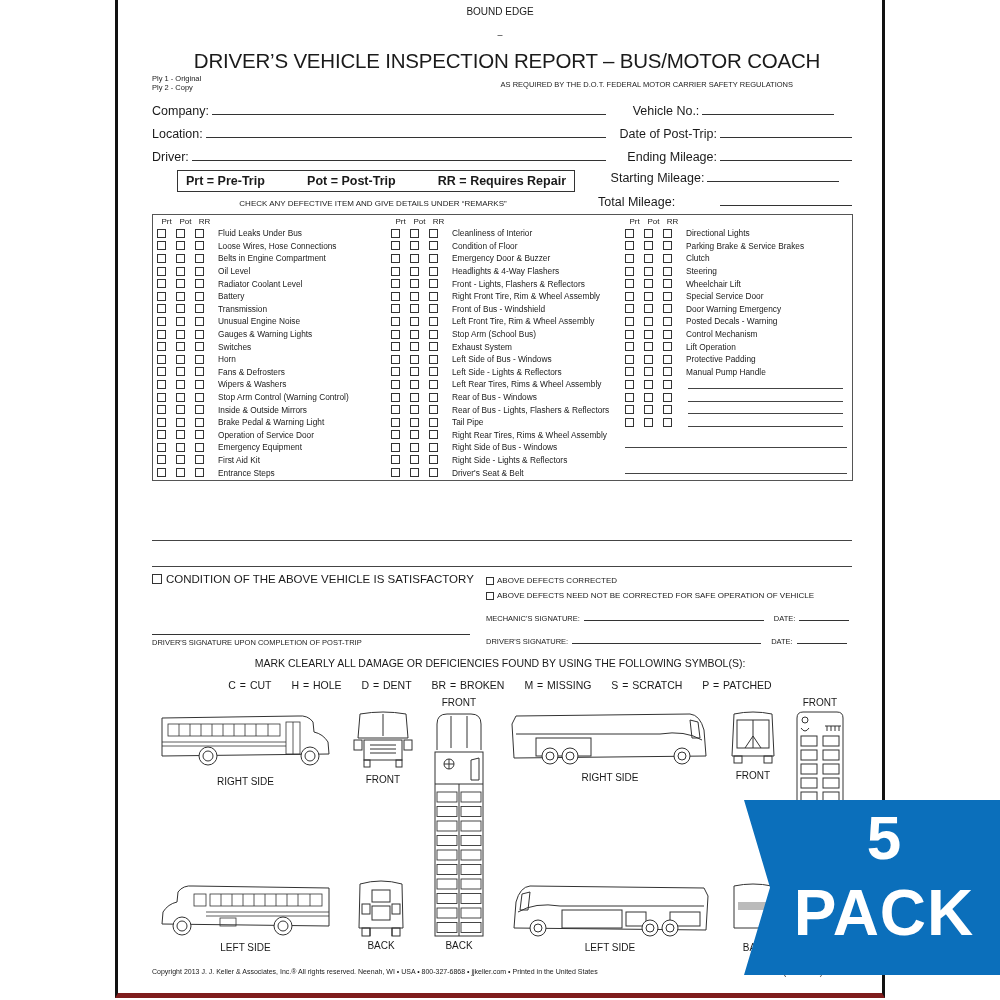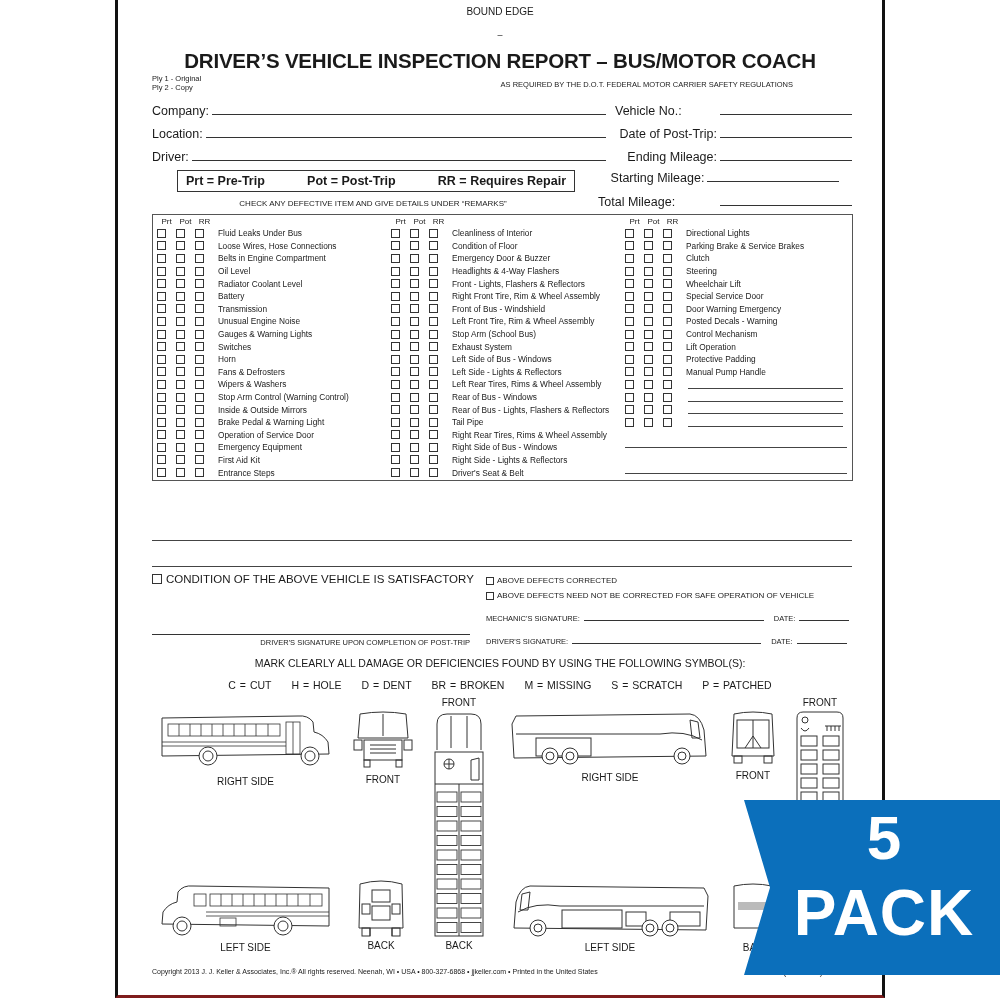--- a/index.html
+++ b/index.html
@@ -1,22 +1,22 @@
 <!DOCTYPE html>
 <html><head>
 <meta charset="utf-8">
 <style>
   html,body{margin:0;padding:0;background:#ffffff;}
   body{width:1000px;height:1000px;position:relative;overflow:hidden;font-family:"Liberation Sans",sans-serif;color:#1a1a1a;}
-  .sheet{position:absolute;left:115px;top:0;width:770px;height:998px;border-left:3px solid #111;border-right:3px solid #111;border-bottom:3px solid #7f1d1d;box-sizing:border-box;background:#fff;}
+  .sheet{position:absolute;left:115px;top:0;width:770px;height:998px;border-left:3px solid #111;border-right:3px solid #111;border-bottom:5px solid #7f1d1d;box-sizing:border-box;background:#fff;}
   .topbar{position:absolute;left:115px;top:0;width:770px;height:3px;background:#111;}
   .abs{position:absolute;}
   .bound{left:0;width:764px;top:6px;text-align:center;font-size:10px;}
   .dash{left:0;width:764px;top:30px;text-align:center;font-size:9px;}
-  .title{left:0;width:764px;top:49px;text-align:center;font-size:20.5px;font-weight:bold;letter-spacing:-0.2px;}
+  .title{left:0;width:764px;top:49px;text-align:center;font-size:20.5px;font-weight:normal;letter-spacing:-0.2px;padding-left:7px;}
   .subtitle{left:0;width:675px;top:80px;text-align:right;font-size:7.5px;}
   .ply{left:34px;font-size:7.5px;}
   .field{display:flex;align-items:flex-end;font-size:12.5px;}
   .field .ln{flex:1;border-bottom:1px solid #333;margin-left:3px;height:1px;margin-bottom:3px;}
   .legendbox{left:59px;top:170px;width:398px;height:22px;border:1.5px solid #333;box-sizing:border-box;display:flex;justify-content:space-between;align-items:center;padding:0 8px;font-size:12.5px;font-weight:bold;}
   .checknote{left:40px;width:430px;top:199px;text-align:center;font-size:8px;}
   .grid{left:34px;top:214px;width:701px;height:267px;border:1.5px solid #555;box-sizing:border-box;}
   .col{position:absolute;top:2px;}
   .hdr{display:flex;font-size:8px;height:10px;line-height:10px;}
   .hdr span{width:19px;text-align:center;}
@@ -63,21 +63,21 @@
   </div>
   <div class="abs field" style="left:34px;top:127px;width:454px">
     <span>Location:</span>
       <span class="ln"></span>
   </div>
   <div class="abs field" style="left:34px;top:150px;width:454px">
     <span>Driver:</span>
       <span class="ln"></span>
   </div>
 
-  <div class="abs field" style="left:497px;top:104px;width:237px;justify-content:space-between">
+  <div class="abs field" style="left:497px;top:104px;width:237px;justify-content:center">
     <span>Vehicle No.:</span>
       <span class="ln" style="flex:none;width:132px"></span>
   </div>
   <div class="abs field" style="left:480px;top:127px;width:254px;justify-content:flex-end">
     <span>Date of Post-Trip:</span>
       <span class="ln" style="flex:none;width:132px"></span>
   </div>
   <div class="abs field" style="left:480px;top:150px;width:254px;justify-content:flex-end">
     <span>Ending Mileage:</span>
       <span class="ln" style="flex:none;width:132px"></span>
@@ -482,21 +482,21 @@
     <span style="margin-left:6px">DATE:</span>
     <span class="ln" style="width:50px"></span>
   </div>
   <div class="abs sigline" style="left:368px;top:637px">
     <span>DRIVER'S SIGNATURE:</span>
     <span class="ln" style="width:189px"></span>
     <span style="margin-left:6px">DATE:</span>
     <span class="ln" style="width:50px"></span>
   </div>
   <div class="longline" style="left:34px;top:634px;width:318px;border-bottom-color:#333"></div>
-  <div class="abs" style="left:34px;width:318px;top:638px;text-align:right;font-size:7.5px">DRIVER'S SIGNATURE UPON COMPLETION OF POST-TRIP</div>
+  <div class="abs" style="left:34px;width:318px;top:638px;text-align:left;font-size:7.5px">DRIVER'S SIGNATURE UPON COMPLETION OF POST-TRIP</div>
 
   <div class="abs mark">MARK CLEARLY ALL DAMAGE OR DEFICIENCIES FOUND BY USING THE FOLLOWING SYMBOL(S):</div>
   <div class="abs symbols">
     <span>C = CUT</span>
     <span>H = HOLE</span>
     <span>D = DENT</span>
     <span>BR = BROKEN</span>
     <span>M = MISSING</span>
     <span>S = SCRATCH</span>
     <span>P = PATCHED</span>

